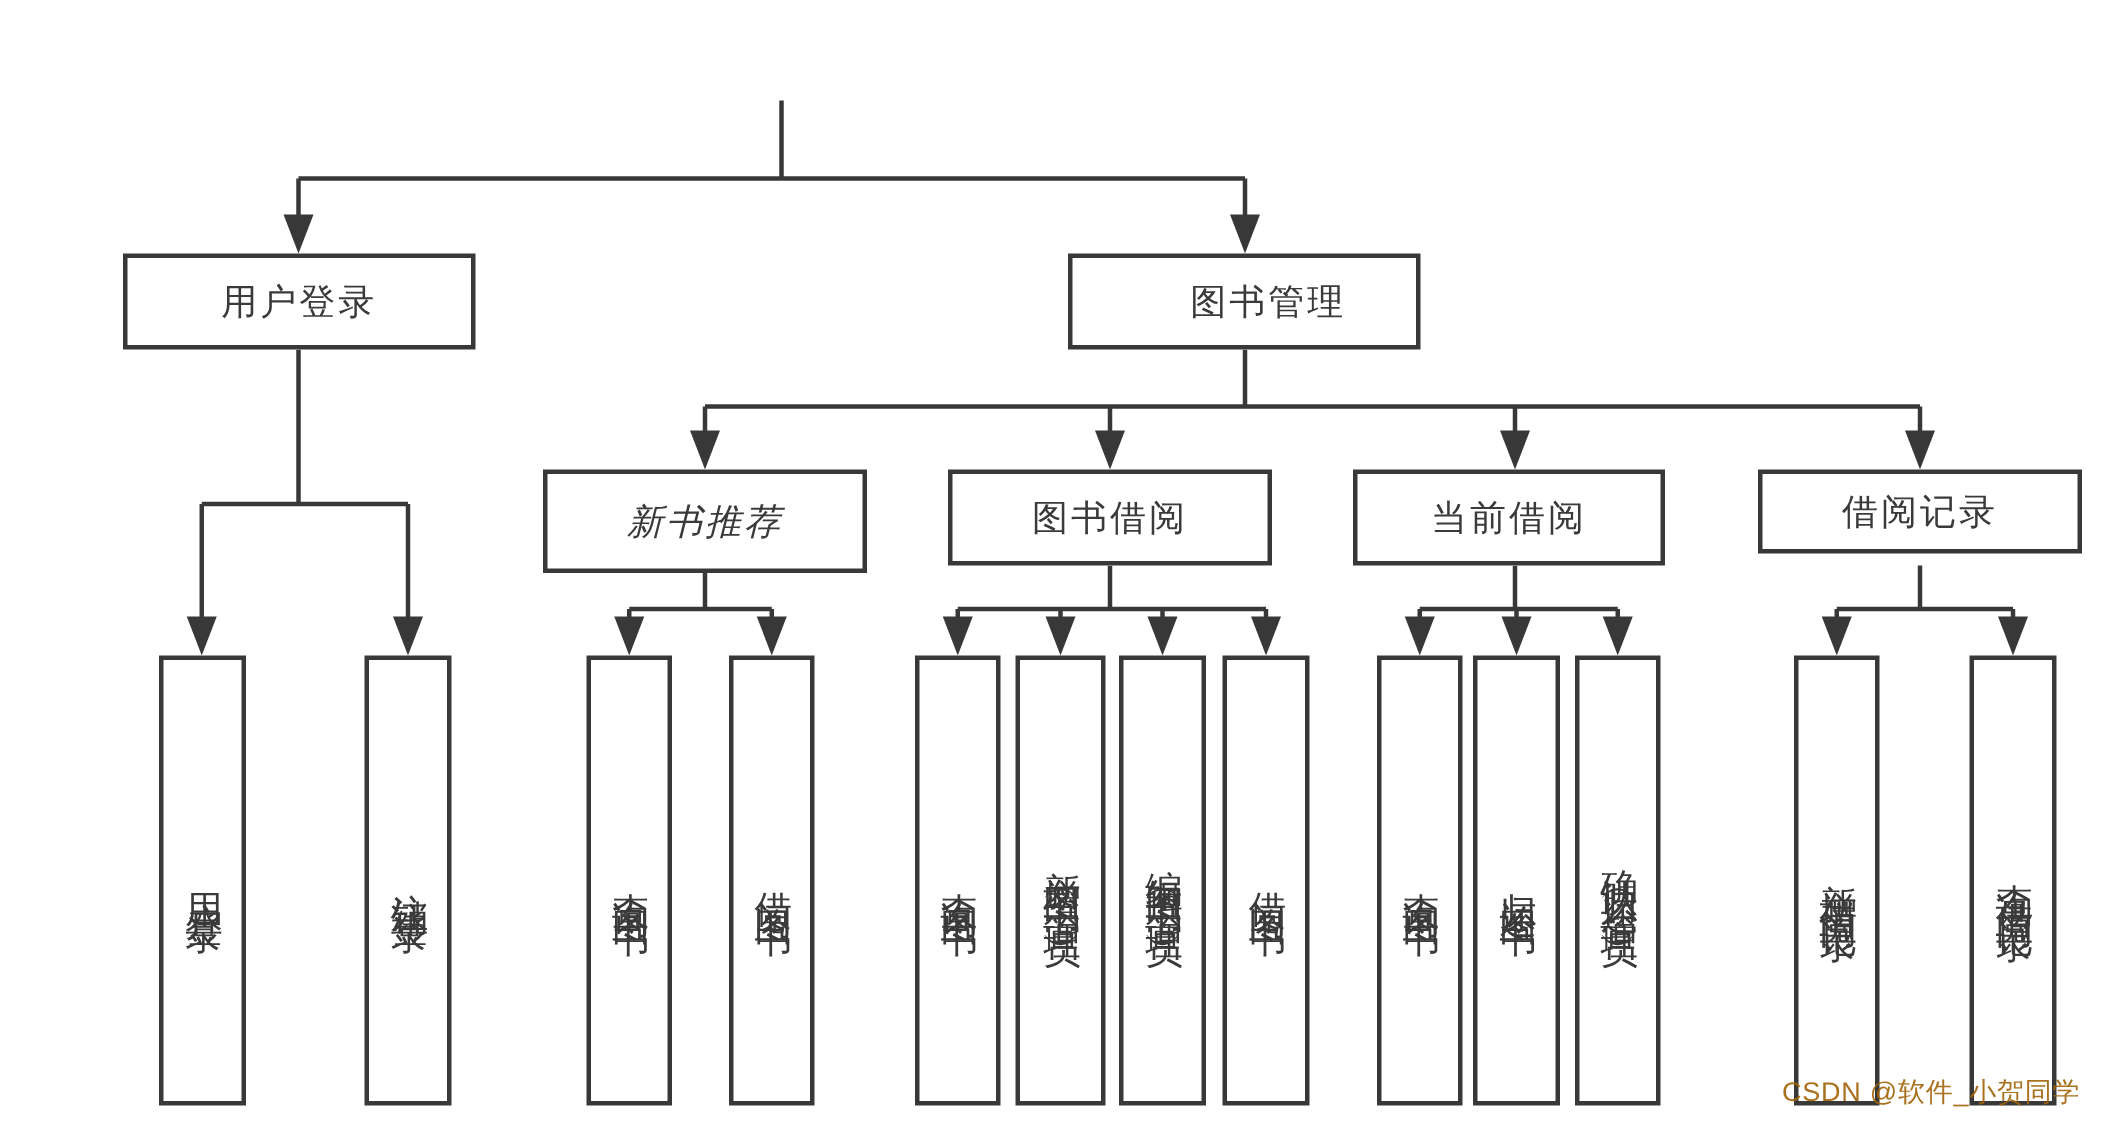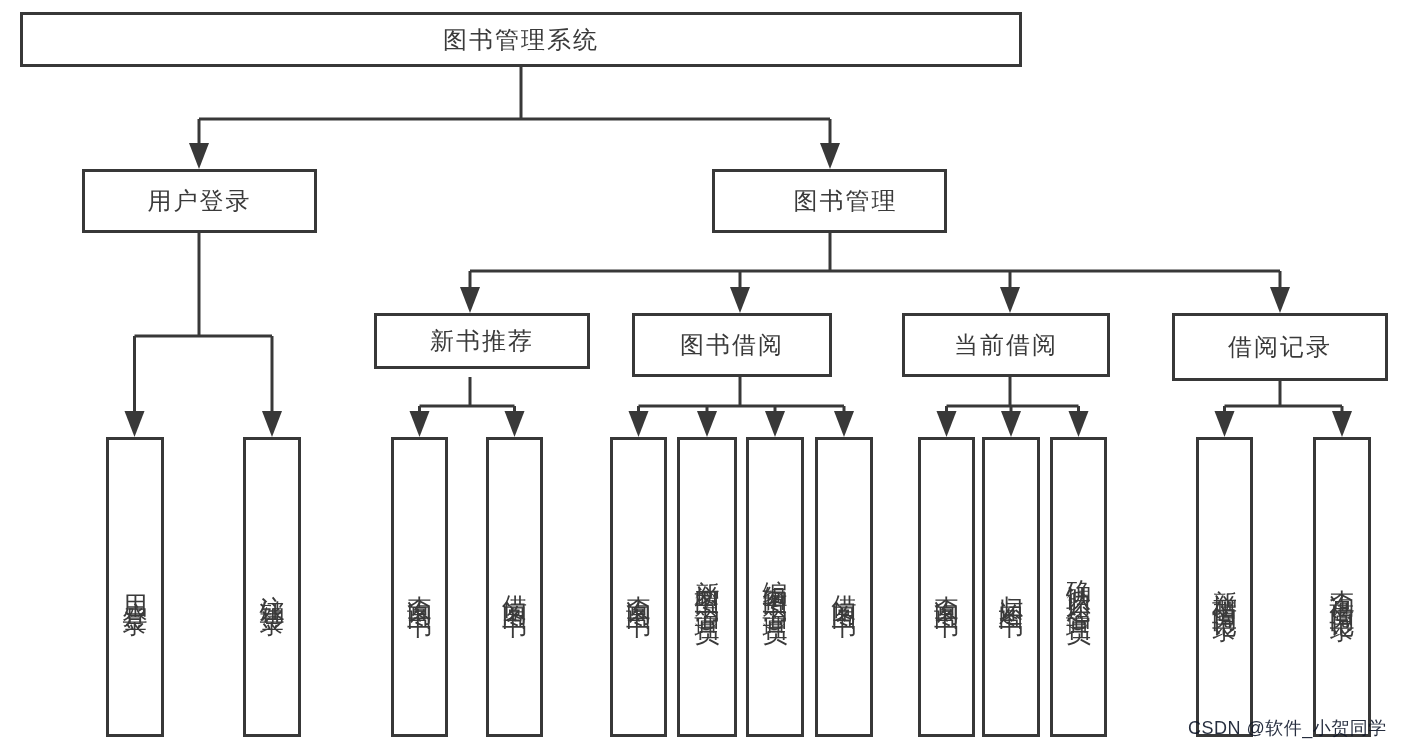--- a/index.html
+++ b/index.html
@@ -50,21 +50,21 @@
     letter-spacing: 6px;
     line-height: 1;
     white-space: nowrap;
   }
   .watermark {
     position: absolute;
     left: 1188px;
     top: 716px;
     font-size: 18px;
     letter-spacing: 0.5px;
-    color: #0f172a;
+    color: #a16207;
     white-space: nowrap;
     z-index: 10;
     opacity: 0.9;
   }
 </style>
 </head>
 <body>
 
 <div class="canvas">
 
@@ -130,29 +130,28 @@
       <path d="M765 411 L785 411 L775 437 Z"></path>
       <path d="M834 411 L854 411 L844 437 Z"></path>
       <path d="M936.5 411 L956.5 411 L946.5 437 Z"></path>
       <path d="M1001 411 L1021 411 L1011 437 Z"></path>
       <path d="M1068.5 411 L1088.5 411 L1078.5 437 Z"></path>
       <path d="M1214.5 411 L1234.5 411 L1224.5 437 Z"></path>
       <path d="M1332 411 L1352 411 L1342 437 Z"></path>
     </g>
   </svg>
 
-  <div class="node h" style="left:20px;top:12px;width:1002px;height:55px;">图书管理系统</div>
 
   <div class="node h" style="left:82px;top:169px;width:235px;height:64px;">用户登录</div>
   <div class="node h" style="left:712px;top:169px;width:235px;height:64px;padding-left:32px;">图书管理</div>
 
-  <div class="node h" style="left:374px;top:313px;width:216px;height:56px;">新书推荐</div>
-  <div class="node h" style="left:632px;top:313px;width:200px;height:64px;">图书借阅</div>
+  <div class="node h" style="left:362px;top:313px;width:216px;height:69px;font-style:italic;">新书推荐</div>
+  <div class="node h" style="left:632px;top:313px;width:216px;height:64px;">图书借阅</div>
   <div class="node h" style="left:902px;top:313px;width:208px;height:64px;">当前借阅</div>
-  <div class="node h" style="left:1172px;top:313px;width:216px;height:68px;">借阅记录</div>
+  <div class="node h" style="left:1172px;top:313px;width:216px;height:56px;">借阅记录</div>
 
   <div class="node v" style="left:106px;top:437px;width:58px;height:300px;">
     <span class="vtext">用户登录</span>
   </div>
   <div class="node v" style="left:243px;top:437px;width:58px;height:300px;">
     <span class="vtext">注销登录</span>
   </div>
 
   <div class="node v" style="left:391px;top:437px;width:57px;height:300px;">
     <span class="vtext">查询图书</span>

